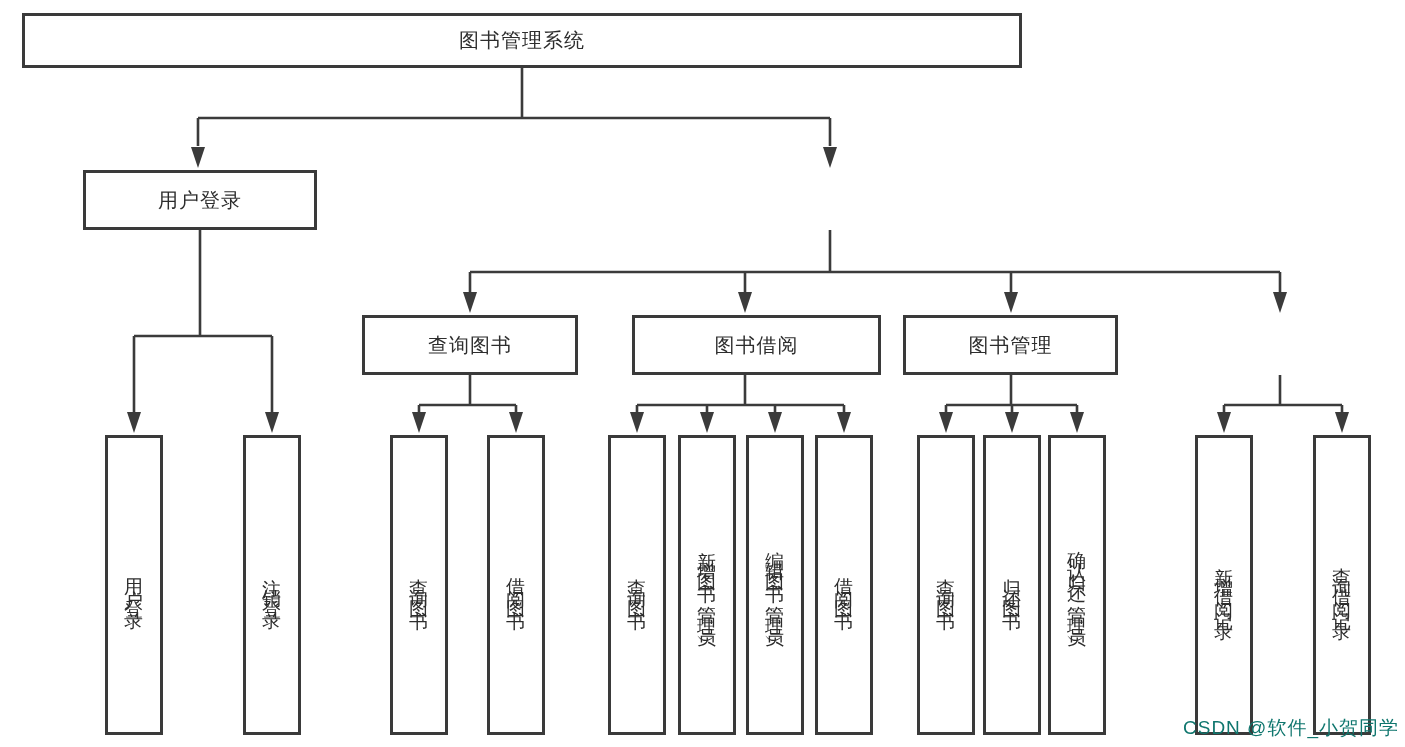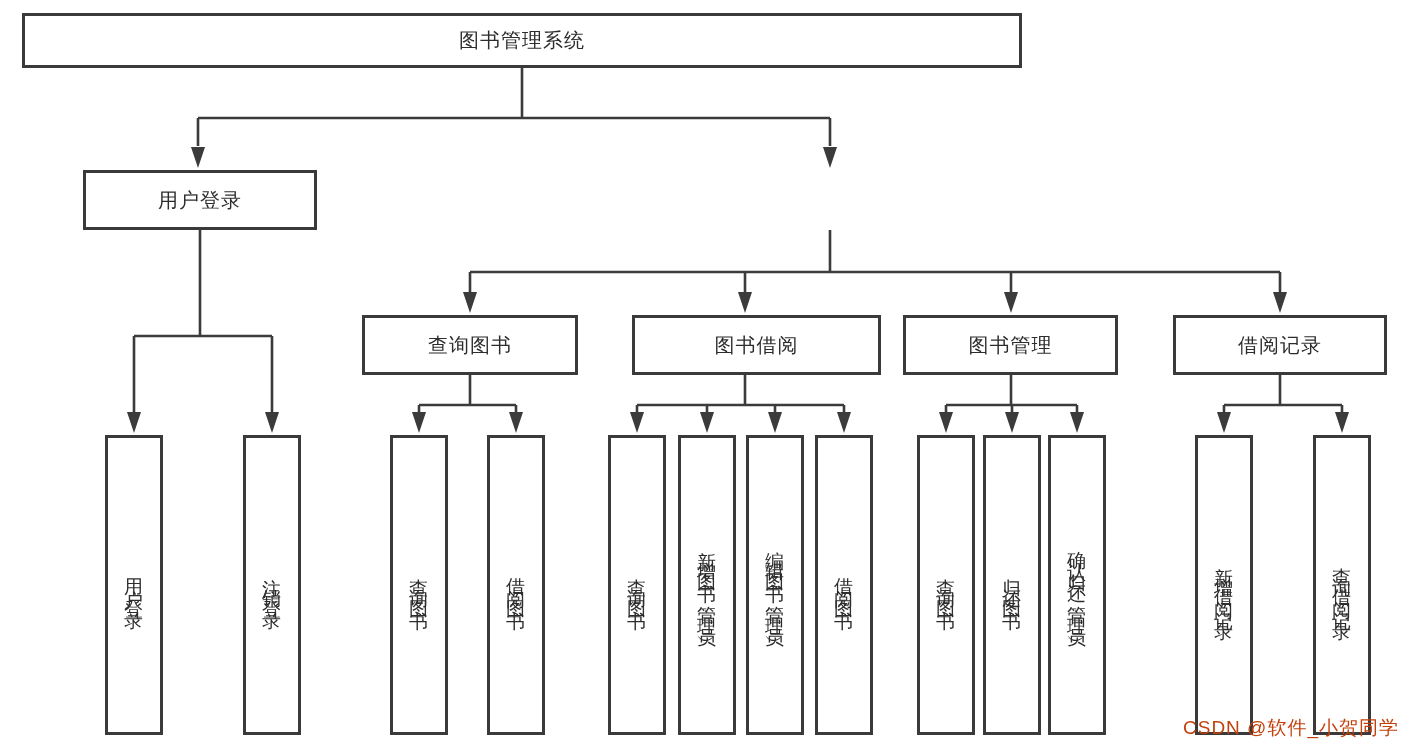--- a/index.html
+++ b/index.html
@@ -45,21 +45,21 @@
     font-size: 19px;
     letter-spacing: 11px;
     line-height: 1;
   }
   .watermark {
     position: absolute;
     left: 1183px;
     top: 715px;
     font-size: 19px;
     letter-spacing: 1px;
-    color: #c2410c;
+    color: #0f766e;
     white-space: nowrap;
     z-index: 5;
   }
 </style>
 </head>
 <body>
 
 <div class="stage">
 
   <svg class="connector-svg" viewBox="0 0 1405 747" xmlns="http://www.w3.org/2000/svg">
@@ -94,21 +94,20 @@
     </g>
   </svg>
 
   <div class="box h-box" style="left:22px; top:13px; width:1000px; height:55px;">图书管理系统</div>
 
   <div class="box h-box" style="left:83px; top:170px; width:234px; height:60px;">用户登录</div>
 
   <div class="box h-box" style="left:362px; top:315px; width:216px; height:60px;">查询图书</div>
   <div class="box h-box" style="left:632px; top:315px; width:249px; height:60px;">图书借阅</div>
   <div class="box h-box" style="left:903px; top:315px; width:215px; height:60px;">图书管理</div>
-  <div class="box h-box" style="left:1173px; top:315px; width:214px; height:60px;">借阅记录</div>
 
   <div class="box v-box" style="left:105px; top:435px; width:58px; height:300px;">用户登录</div>
   <div class="box v-box" style="left:243px; top:435px; width:58px; height:300px;">注销登录</div>
 
   <div class="box v-box" style="left:390px; top:435px; width:58px; height:300px;">查询图书</div>
   <div class="box v-box" style="left:487px; top:435px; width:58px; height:300px;">借阅图书</div>
 
   <div class="box v-box" style="left:608px; top:435px; width:58px; height:300px;">查询图书</div>
   <div class="box v-box" style="left:678px; top:435px; width:58px; height:300px;">新增图书（管理员）</div>
   <div class="box v-box" style="left:746px; top:435px; width:58px; height:300px;">编辑图书（管理员）</div>

